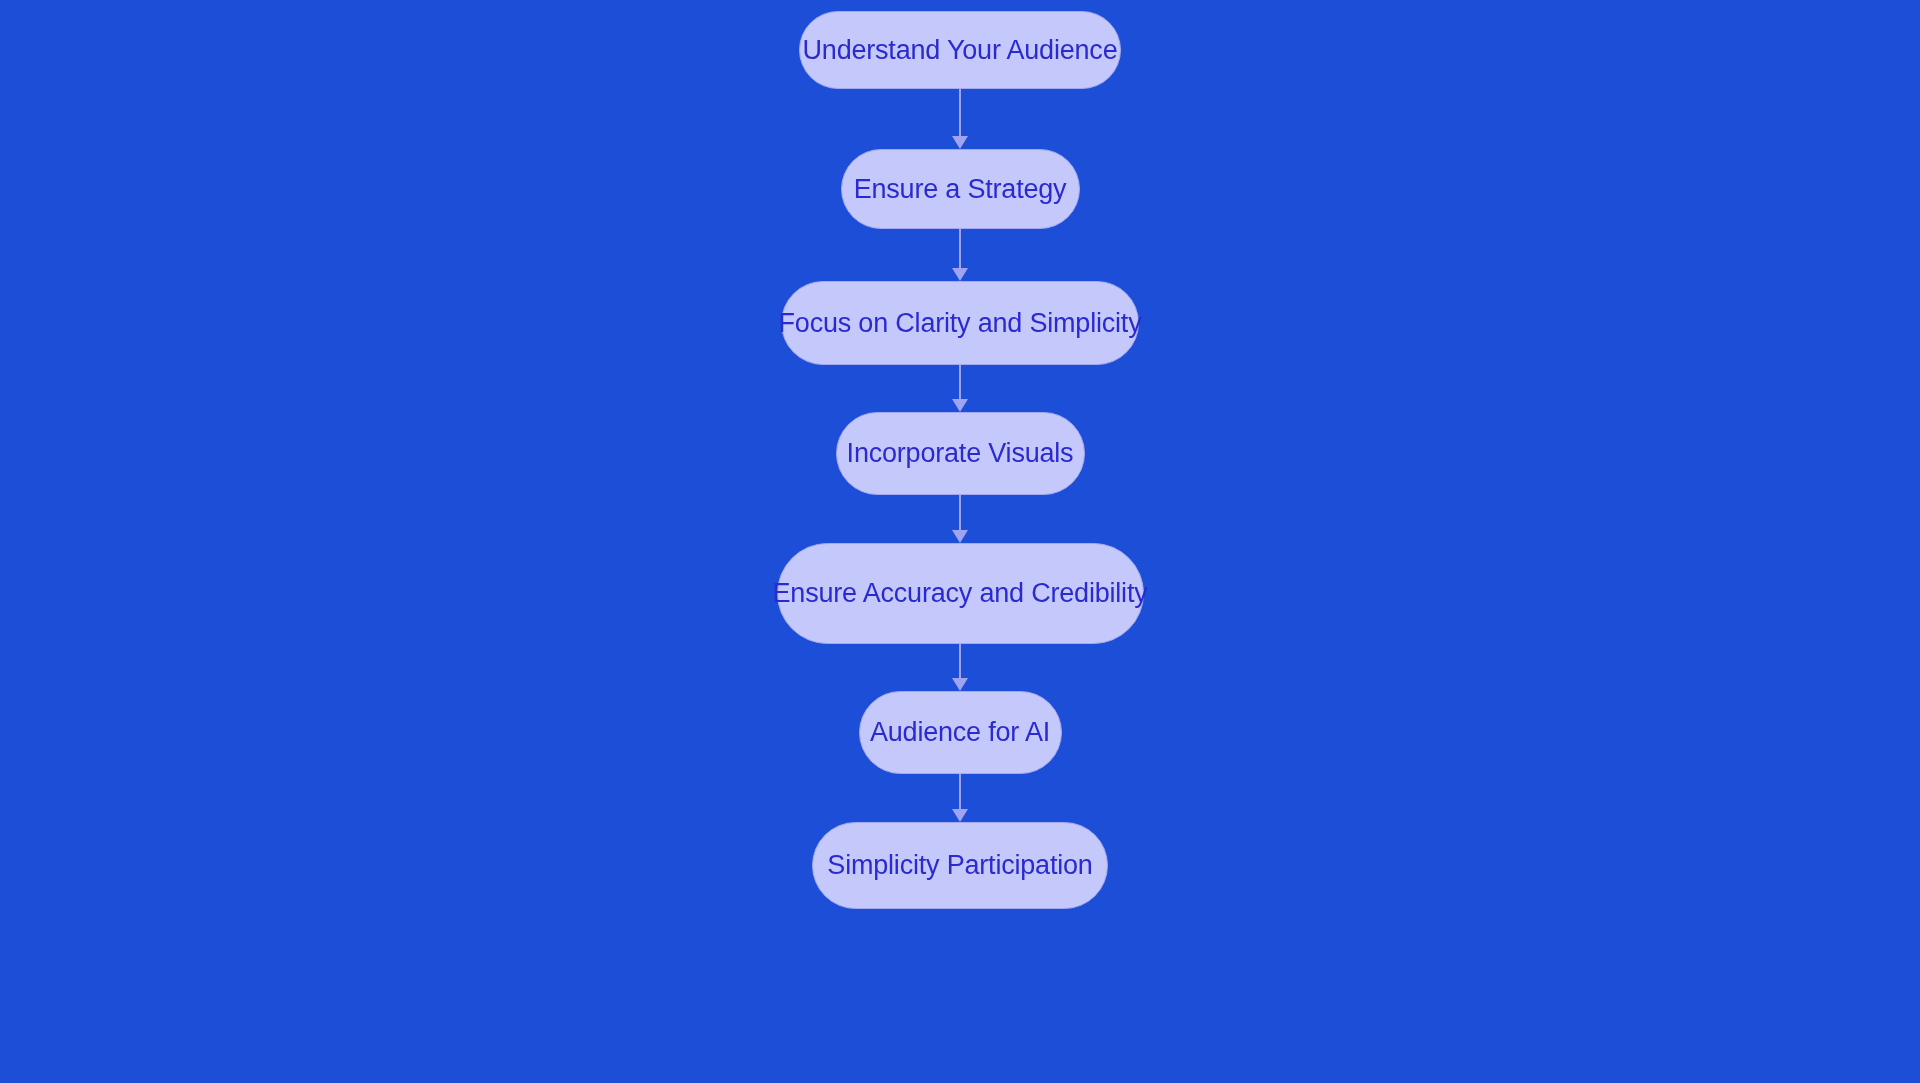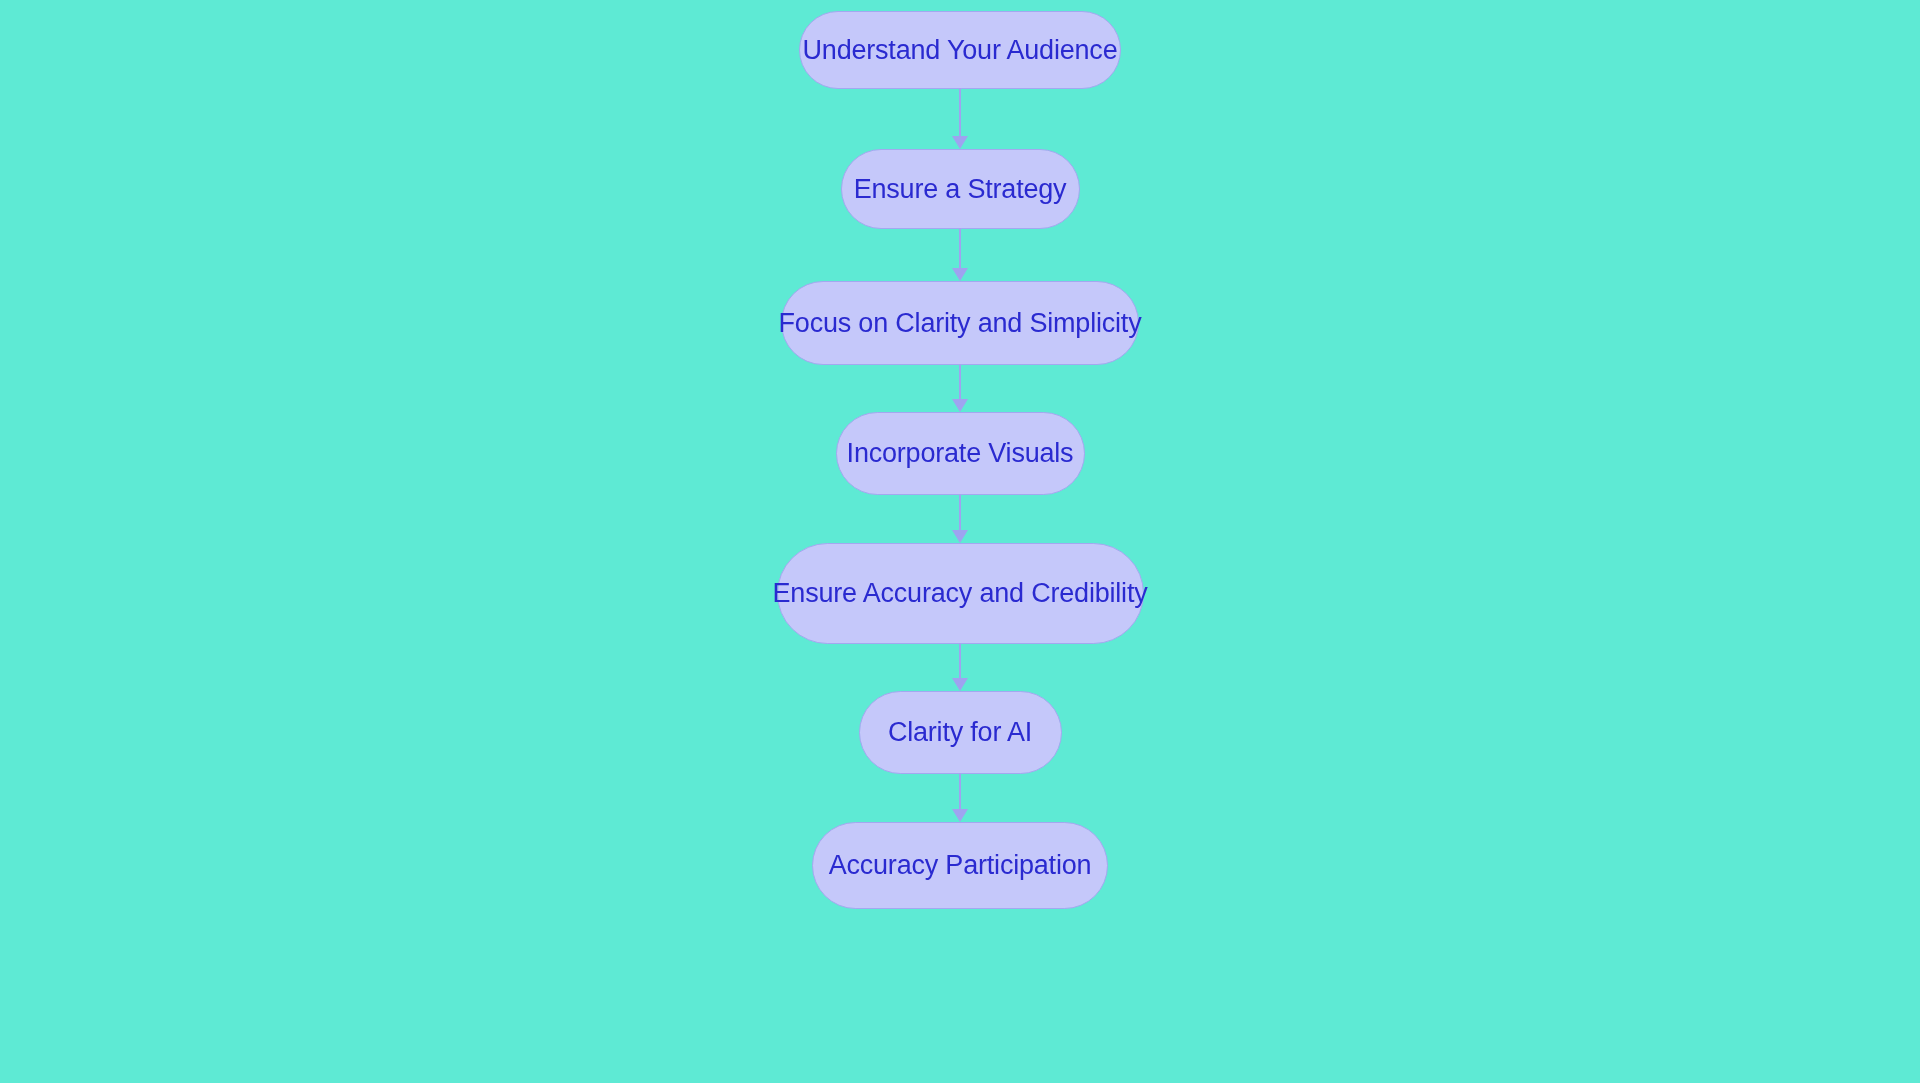--- a/index.html
+++ b/index.html
@@ -10,21 +10,21 @@
   body {
     width: 1920px;
     height: 1083px;
     font-family: "Liberation Sans", sans-serif;
     overflow: hidden;
   }
   #flowchart-canvas {
     position: relative;
     width: 1920px;
     height: 1083px;
-    background: #5eead4;
+    background: #1d4ed8;
   }
   .flow-column {
     position: absolute;
     left: 0;
     top: 0;
     width: 1920px;
     height: 1083px;
     display: flex;
     flex-direction: column;
     align-items: center;
@@ -138,26 +138,26 @@
     <div class="flow-node n4">
       <span class="flow-node-label">Ensure Accuracy and Credibility</span>
     </div>
 
     <div class="connector c4">
       <div class="connector-line"></div>
       <div class="connector-head"></div>
     </div>
 
     <div class="flow-node n5">
-      <span class="flow-node-label">Clarity for AI</span>
+      <span class="flow-node-label">Audience for AI</span>
     </div>
 
     <div class="connector c5">
       <div class="connector-line"></div>
       <div class="connector-head"></div>
     </div>
 
     <div class="flow-node n6">
-      <span class="flow-node-label">Accuracy Participation</span>
+      <span class="flow-node-label">Simplicity Participation</span>
     </div>
 
   </div>
 </div>
 
 </body></html>

